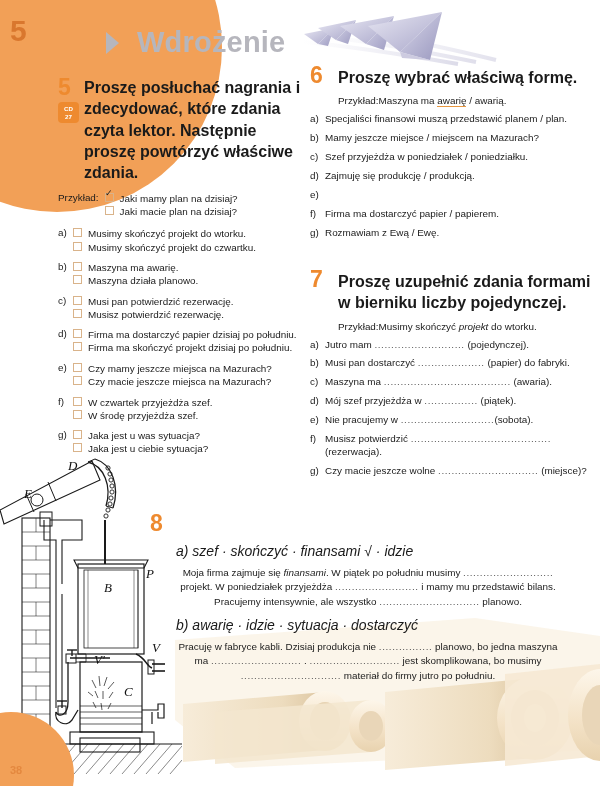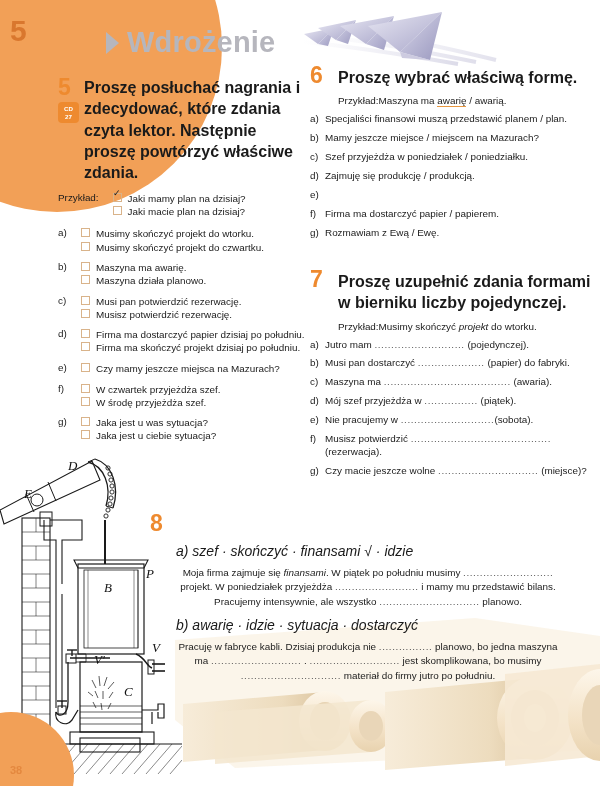--- a/index.html
+++ b/index.html
@@ -72,21 +72,21 @@
   }
 
   
   .header {
     position: absolute;
     left: 106px;
     top: 28px;
     z-index: 4;
     display: flex;
     align-items: center;
-    gap: 8px;
+    gap: 18px;
   }
   .header-tri {
     width: 0;
     height: 0;
     border-top: 11px solid transparent;
     border-bottom: 11px solid transparent;
     border-left: 13px solid #b6b6bd;
   }
   .header-title {
     font-size: 29px;
@@ -156,21 +156,21 @@
   }
   .chk.checked::after {
     content: "✓";
     position: absolute;
     left: -0.5px;
     top: -5px;
     font-size: 9px;
     color: #1a1a1a;
     line-height: 1;
   }
-  .opt-line { display: flex; align-items: flex-start; line-height: 1.32; margin-left: 8px; }
+  .opt-line { display: flex; align-items: flex-start; line-height: 1.32; }
   .opt-line .txt { flex: 1; }
 
   .q-list { margin-top: 9px; }
   .q-item { display: flex; margin-bottom: 7.5px; font-size: 9.9px; color: #1a1a1a; }
   .q-letter { width: 15px; flex: 0 0 15px; }
   .q-opts { flex: 1; }
 
   
   #ex6 {
     position: absolute;
@@ -382,20 +382,24 @@
             <span class="txt">Firma ma skończyć projekt dzisiaj po południu.</span>
           </div>
         </div>
       </div>
       <div class="q-item">
         <div class="q-letter">e)</div>
         <div class="q-opts">
           <div class="opt-line">
             <span class="chk"></span>
             <span class="txt">Czy mamy jeszcze miejsca na Mazurach?</span>
+          </div>
+          <div class="opt-line">
+            <span class="chk"></span>
+            <span class="txt">Czy macie jeszcze miejsca na Mazurach?</span>
           </div>
         </div>
       </div>
       <div class="q-item">
         <div class="q-letter">f)</div>
         <div class="q-opts">
           <div class="opt-line">
             <span class="chk"></span>
             <span class="txt">W czwartek przyjeżdża szef.</span>
           </div>

